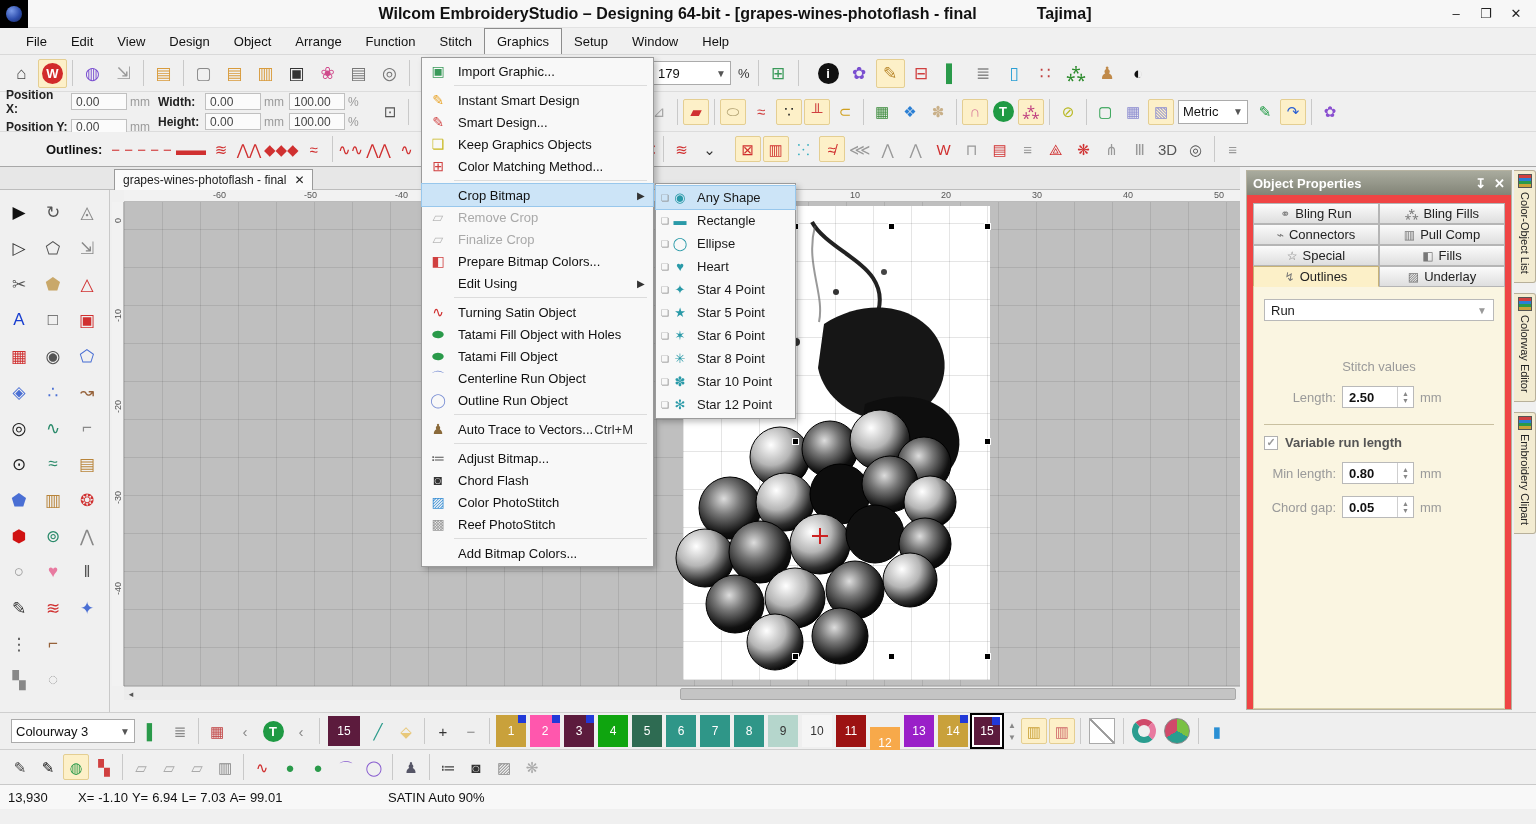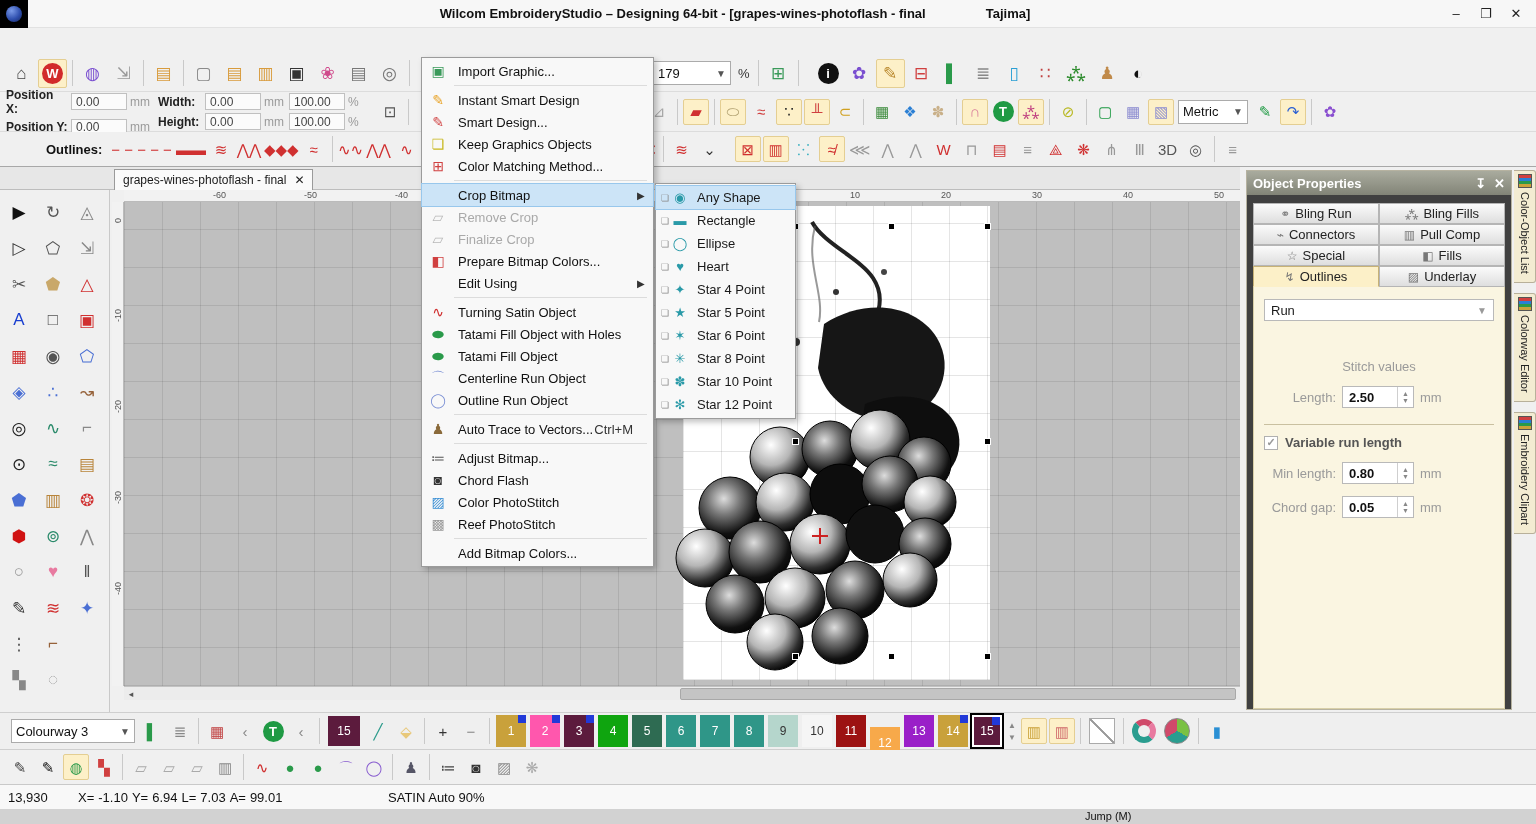--- a/index.html
+++ b/index.html
@@ -2,21 +2,21 @@
 <html><head>
 <meta charset="utf-8">
 <style>
   html,body{margin:0;padding:0;background:#d8d8d8;}
   *{box-sizing:border-box;font-family:"Liberation Sans",sans-serif;}
   .app{position:relative;width:1536px;height:824px;background:#f0f0f0;overflow:hidden;font-size:12px;color:#1a1a1a;}
   
   .titlebar{position:absolute;left:0;top:0;width:1536px;height:28px;background:#f7f7f7;display:flex;align-items:center;border-bottom:1px solid #e2e2e2;}
   .app-logo{width:28px;height:28px;background:#000;display:flex;align-items:center;justify-content:center;}
   .logo-ball{width:16px;height:16px;border-radius:50%;background:radial-gradient(circle at 35% 30%,#7a9ae8 0%,#2f4fae 55%,#16265e 100%);}
-  .title{flex:1;text-align:center;font-weight:bold;font-size:13px;color:#111;}
+  .title{flex:1;text-align:center;font-weight:bold;font-size:16px;color:#111;}
   .title .gap{display:inline-block;width:60px;}
   .win-btns{display:flex;align-items:center;gap:2px;padding-right:6px;}
   .win-btn{width:28px;height:22px;display:flex;align-items:center;justify-content:center;font-size:13px;color:#222;}
   
   .menubar{position:absolute;left:0;top:28px;width:1536px;height:27px;background:#f0f0f0;display:flex;align-items:stretch;padding-left:14px;border-bottom:1px solid #d9d9d9;}
   .menu-item{display:flex;align-items:center;padding:0 12px;font-size:13px;color:#111;}
   .menu-item.active{background:#f6f6f6;border:1px solid #8c8c8c;border-bottom:none;}
   
   .tb{position:absolute;left:0;width:1536px;background:#f0f0f0;display:flex;align-items:center;padding-left:6px;}
   .tb1{top:55px;height:37px;border-bottom:1px solid #dcdcdc;}
@@ -75,21 +75,21 @@
   .mitem.hl{background:#cce4f7;outline:1px solid #98c7ec;}
   .mitem.dis{color:#a9a9a9;}
   .mitem.dis .mico{color:#b8b8b8 !important;}
   .msep{height:1px;background:#dcdcdc;margin:3px 6px 3px 32px;}
   .submenu{position:absolute;left:655px;top:183px;width:141px;background:#f8f8f8;border:1px solid #9b9b9b;box-shadow:3px 3px 6px rgba(0,0,0,.25);z-index:51;padding:2px 0;}
   .smitem{display:flex;align-items:center;height:23px;font-size:13px;padding:0 6px 0 2px;}
   .smitem .pre{color:#8a8a8a;font-size:9px;width:10px;margin-left:3px;}
   .smitem .mico{width:18px;text-align:center;font-size:13px;color:#2a9aa8;}
   .smitem.hl{background:#cce4f7;outline:1px solid #98c7ec;}
   
-  .objprops{position:absolute;left:1246px;top:170px;width:266px;height:540px;background:#404040;border:1px solid #b6b2a0;display:flex;flex-direction:column;}
+  .objprops{position:absolute;left:1246px;top:170px;width:266px;height:540px;background:#ef4444;border:1px solid #b6b2a0;display:flex;flex-direction:column;}
   .op-title{height:24px;background:linear-gradient(#a9ab9e,#828477);display:flex;align-items:center;color:#fff;font-weight:bold;font-size:13px;padding:0 6px;}
   .op-title .sp{flex:1;}
   .op-title .ti{color:#fff;font-size:13px;margin-left:8px;}
   .op-tabs{padding:8px 6px 0 6px;}
   .op-tabrow{display:flex;}
   .op-tab{flex:1;height:21px;display:flex;align-items:center;justify-content:center;gap:5px;background:linear-gradient(#fbfbfb,#dedede);border:1px solid #b5b5b5;font-size:13px;color:#222;}
   .op-tab .tg{font-size:12px;color:#777;}
   .op-tab.active{background:#fcf0c8;border-color:#c7b276;border-bottom-color:#fcf0c8;font-weight:normal;}
   .op-body{flex:1;margin:0 6px;background:#faf5e1;border:1px solid #d8cfa8;border-top:none;padding:12px 10px;}
   .op-combo{display:flex;align-items:center;background:#fff;border:1px solid #b9b9b9;height:22px;padding:0 6px;}
@@ -147,20 +147,34 @@
     <div class="title">
       <span>Wilcom EmbroideryStudio – Designing 64-bit - [grapes-wines-photoflash - final</span><span class="gap"></span><span>Tajima]</span>
     </div>
     <div class="win-btns">
       <span class="win-btn">–</span>
       <span class="win-btn">❐</span>
       <span class="win-btn">✕</span>
     </div>
   </div>
 
+  <div class="menubar" id="menubar">
+      <div class="menu-item">File</div>
+      <div class="menu-item">Edit</div>
+      <div class="menu-item">View</div>
+      <div class="menu-item">Design</div>
+      <div class="menu-item">Object</div>
+      <div class="menu-item">Arrange</div>
+      <div class="menu-item">Function</div>
+      <div class="menu-item">Stitch</div>
+      <div class="menu-item active">Graphics</div>
+      <div class="menu-item">Setup</div>
+      <div class="menu-item">Window</div>
+      <div class="menu-item">Help</div>
+    </div>
 
   <div class="tb tb1" id="tb1">
       <span class="tbtn" style="color: rgb(68, 68, 68);">⌂</span>
       <span class="tbtn hl">
         <span class="chip" style="background: rgb(210, 43, 43); color: rgb(255, 255, 255);">W</span>
       </span>
       <span class="sep"></span>
       <span class="tbtn" style="color: rgb(122, 79, 208);">◍</span>
       <span class="tbtn" style="color: rgb(153, 153, 153);">⇲</span>
       <span class="sep"></span>
@@ -873,16 +887,13 @@
         <span>-1.10</span>
       <span>Y=</span>
         <span>6.94</span>
       <span>L=</span>
         <span>7.03</span>
       <span>A=</span>
         <span>99.01</span>
     </span>
     <span class="mode">SATIN Auto 90%</span>
   </div>
-  <div class="bottomstrip">
-    <span class="jump">Jump (M)</span>
-  </div>
 </div>
 
 </body></html>

